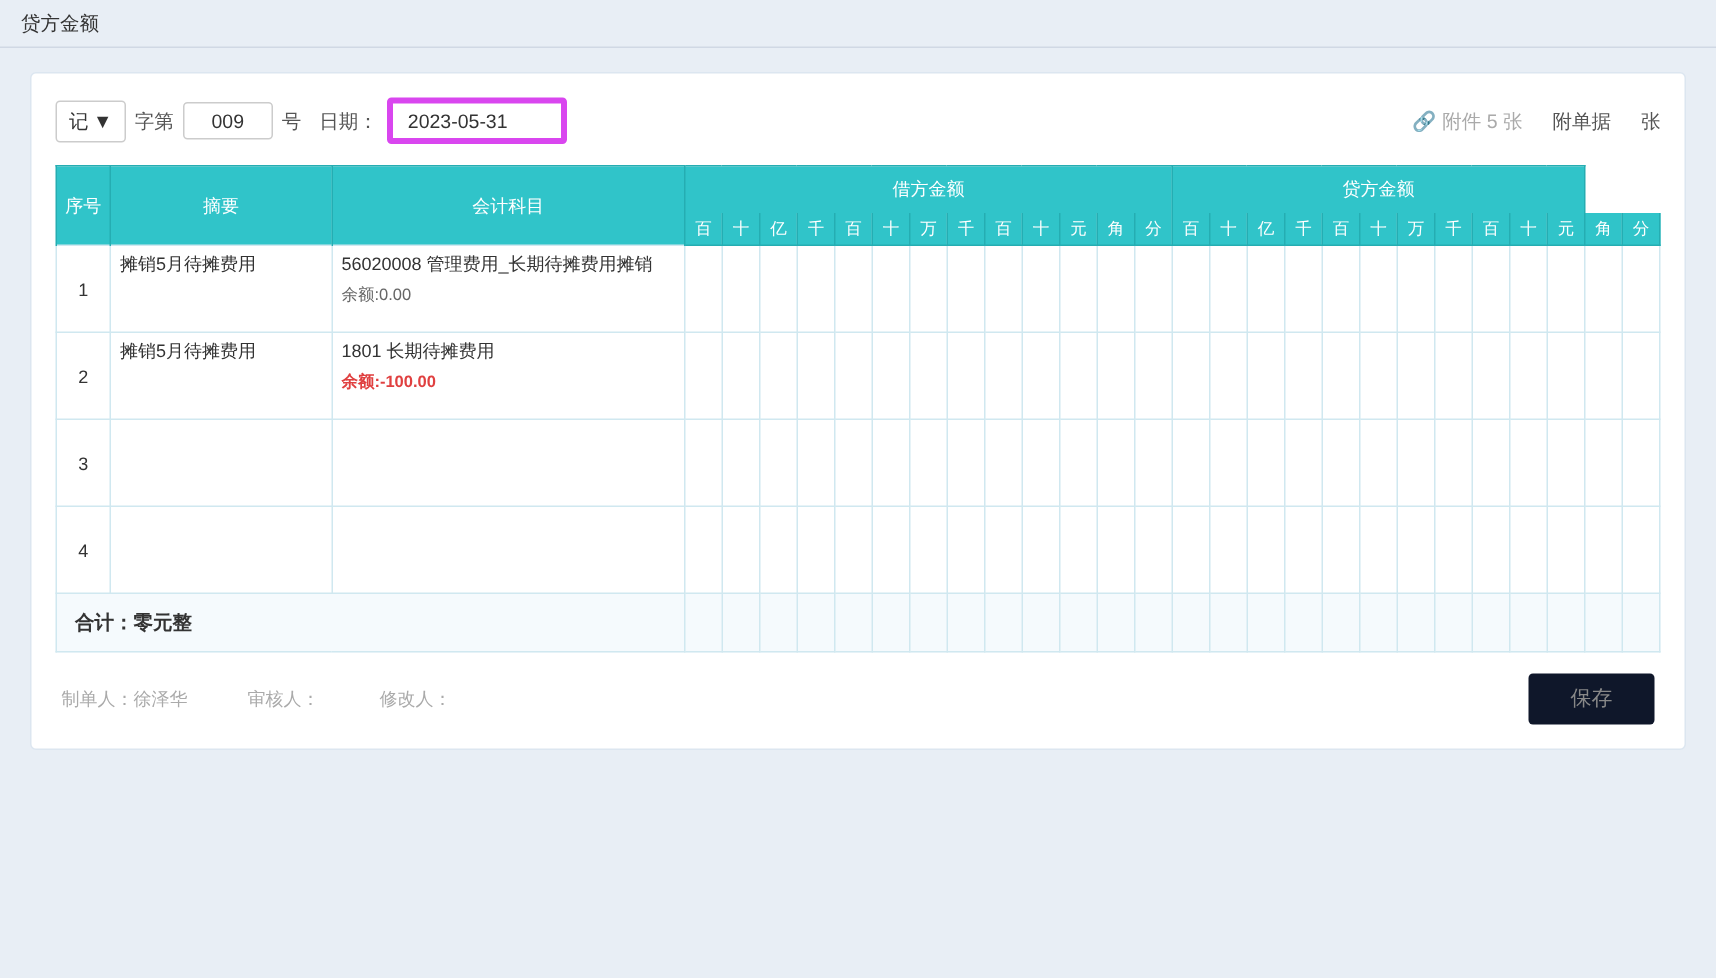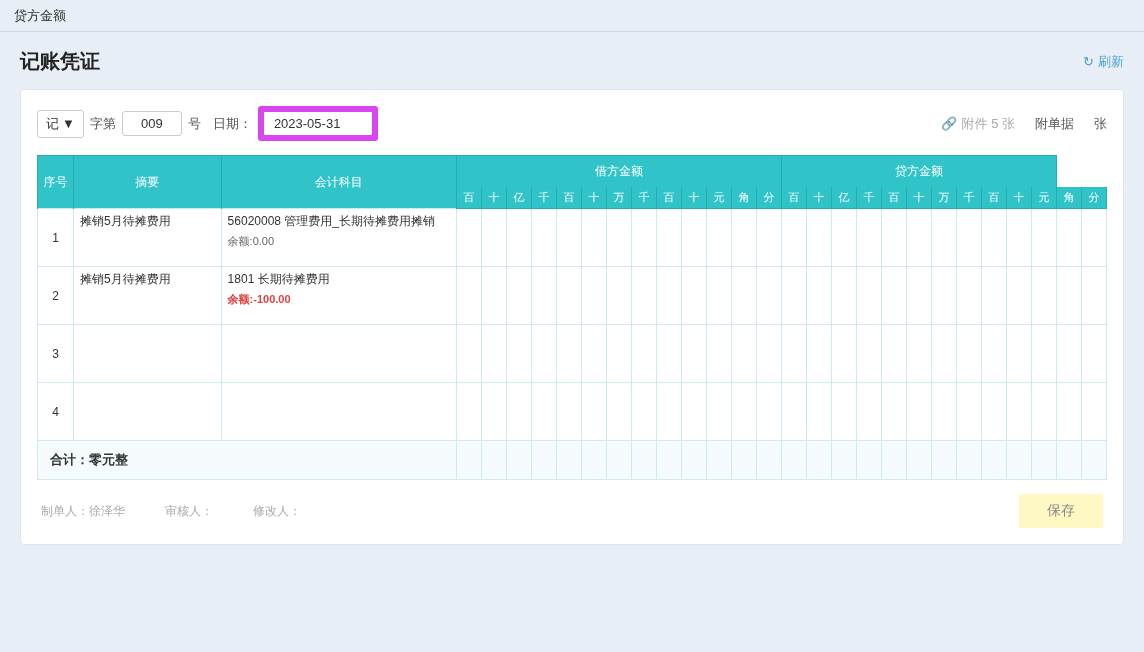--- a/index.html
+++ b/index.html
@@ -83,21 +83,21 @@
     .zi-input {
       font-size: 13px;
       color: #333;
       padding: 4px 6px;
       border: 1px solid #ccc;
       border-radius: 3px;
       width: 60px;
       text-align: center;
     }
     .date-input {
-      border: 6px solid #d946ef;
+      border: 4px solid #d946ef;
       border-radius: 3px;
       padding: 4px 10px;
       font-size: 13px;
       color: #333;
       width: 120px;
     }
     .right-actions {
       margin-left: auto;
       display: flex;
       align-items: center;
@@ -181,21 +181,21 @@
       margin-top: 14px;
       padding: 0 4px;
     }
     .footer-info {
       display: flex;
       gap: 40px;
       color: #aaa;
       font-size: 12px;
     }
     .save-btn {
-      background: #fef9c3;
+      background: #0f172a;
       color: #888;
       border: none;
       border-radius: 3px;
       padding: 8px 28px;
       font-size: 14px;
       cursor: pointer;
     }
     .header-group-row th {
       border-bottom: none;
     }
@@ -218,27 +218,20 @@
   </style>
 </head>
 <body>
 
 <div class="title-bar">
   <span>贷方金额</span>
 </div>
 
 <div class="main-container">
 
-  <div class="page-header">
-    <h1 class="page-title">记账凭证</h1>
-    <button class="refresh-btn">
-      <span>↻</span>
-      <span>刷新</span>
-    </button>
-  </div>
 
   <div class="card">
 
     <div class="form-row">
       <div class="form-group">
         <button class="voucher-type-btn">
           <span>记</span>
           <span>▼</span>
         </button>
         <span class="form-label">字第</span>

